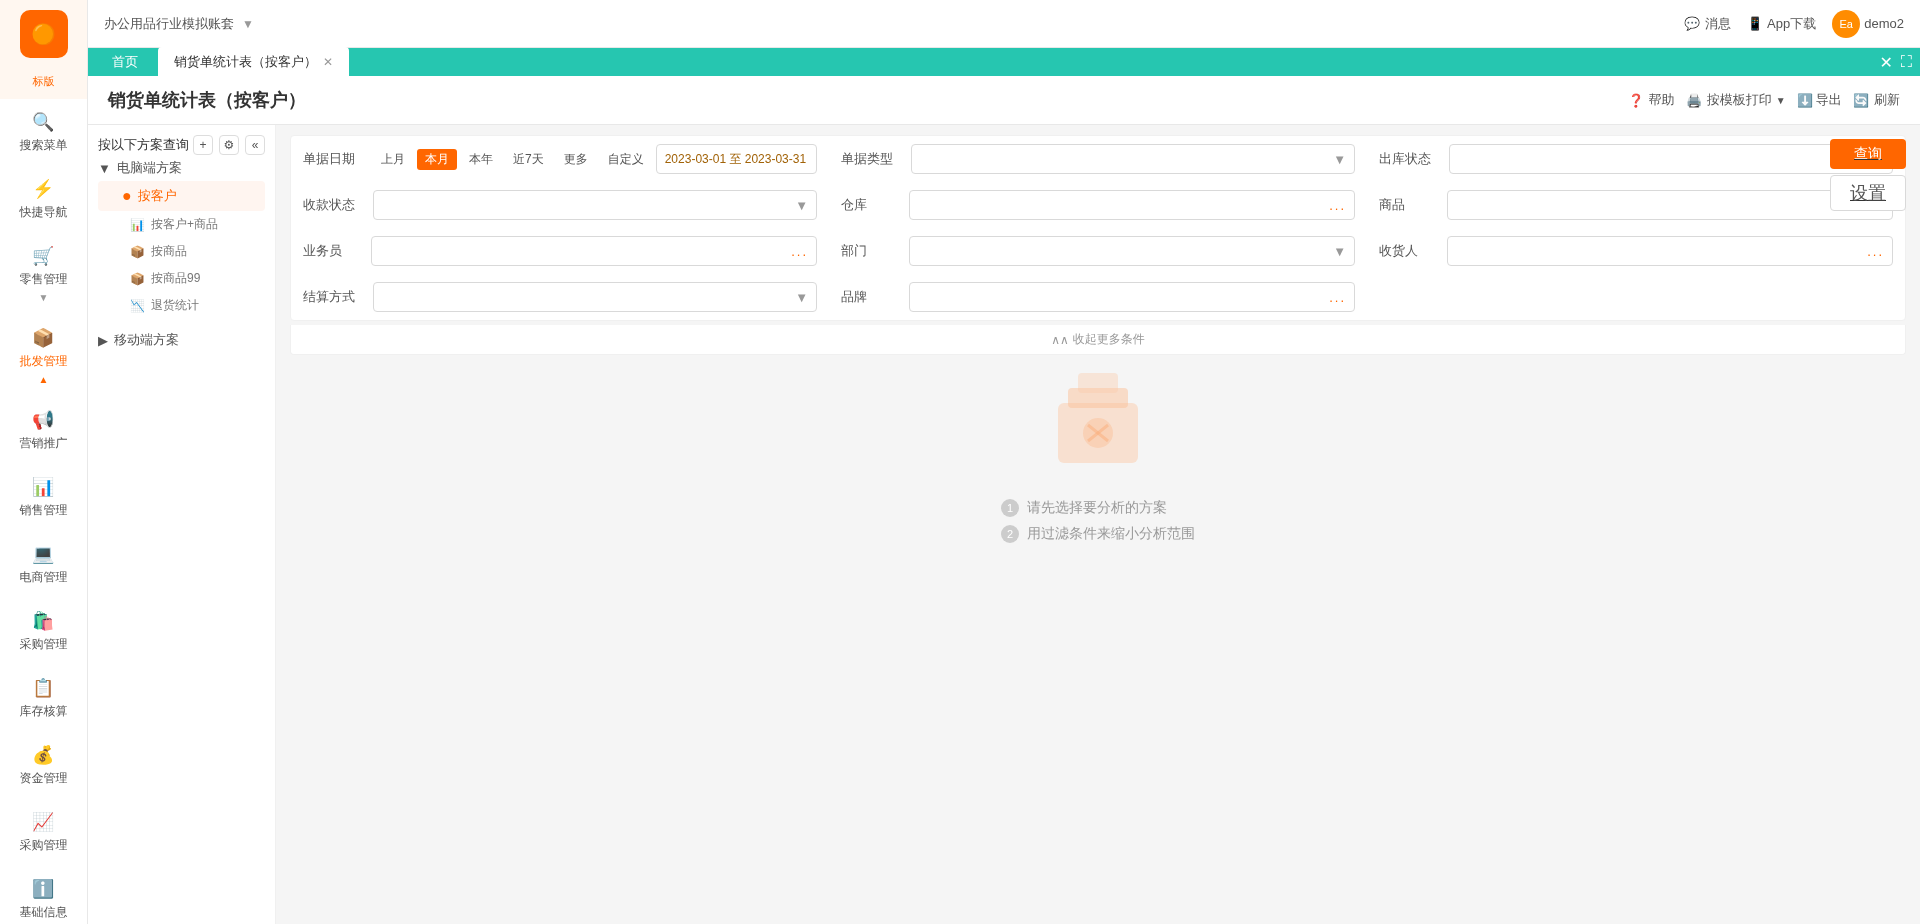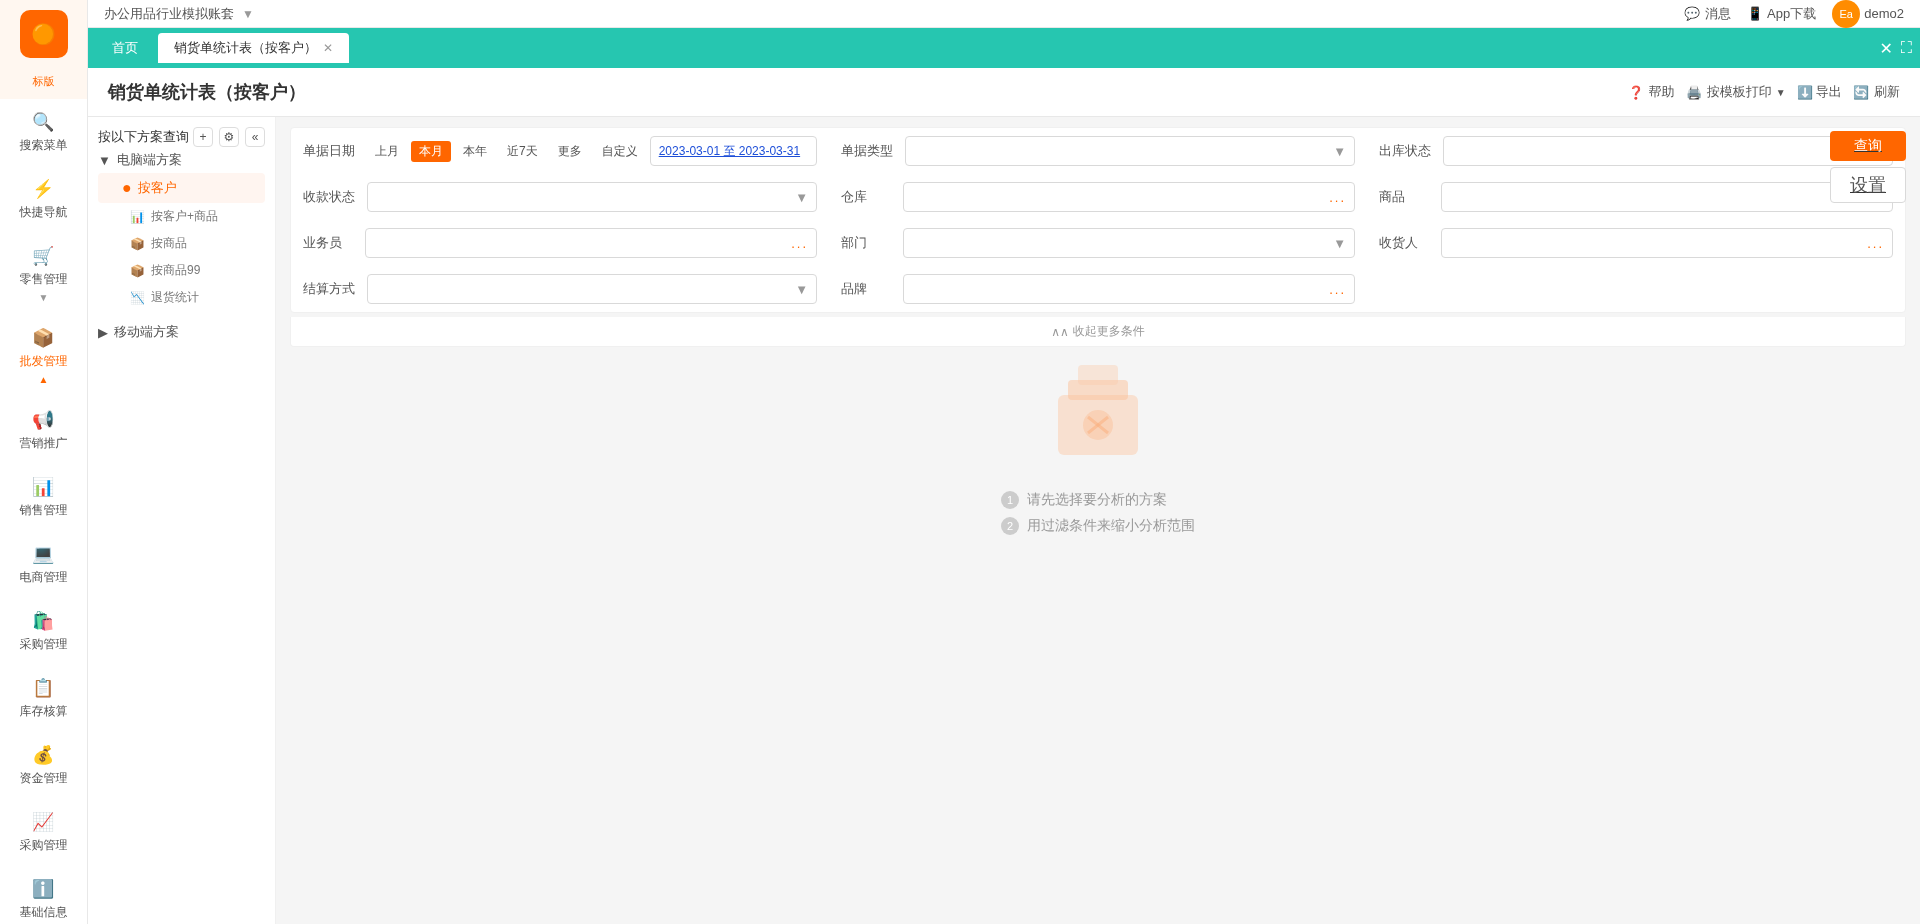--- a/index.html
+++ b/index.html
@@ -10,30 +10,30 @@
     .logo { width: 100%; padding: 10px 8px; display: flex; flex-direction: column; align-items: center; background: #fff7f0; }
     .logo-text { font-size: 11px; color: #ff6600; margin-top: 16px; }
     .nav-item { width: 100%; padding: 12px 4px; display: flex; flex-direction: column; align-items: center; cursor: pointer; color: #555; font-size: 12px; gap: 4px; }
     .nav-item.active { color: #ff6600; }
     .nav-icon { font-size: 18px; }
 
     
     .main { flex: 1; display: flex; flex-direction: column; height: 924px; }
 
     
-    .topbar { height: 28px; background: #fff; border-bottom: 1px solid #e8e8e8; display: flex; align-items: center; justify-content: space-between; padding: 0 16px; }
+    .topbar { height: 48px; background: #fff; border-bottom: 1px solid #e8e8e8; display: flex; align-items: center; justify-content: space-between; padding: 0 16px; }
     .topbar-left { display: flex; align-items: center; gap: 8px; }
     .topbar-title { font-size: 13px; color: #555; }
     .topbar-arrow { color: #999; font-size: 12px; }
     .topbar-right { display: flex; align-items: center; gap: 16px; }
     .topbar-right-item { display: flex; align-items: center; gap: 4px; cursor: pointer; color: #555; font-size: 13px; }
     .avatar { width: 28px; height: 28px; border-radius: 50%; background: #ff8c00; display: flex; align-items: center; justify-content: center; color: #fff; font-size: 11px; }
 
     
-    .tabbar { height: 40px; background: #26c6b0; display: flex; align-items: center; padding: 0 8px; gap: 4px; }
+    .tabbar { height: 28px; background: #26c6b0; display: flex; align-items: center; padding: 0 8px; gap: 4px; }
     .tab { padding: 6px 16px; border-radius: 4px 4px 0 0; cursor: pointer; font-size: 13px; display: flex; align-items: center; gap: 6px; color: #fff; }
     .tab.home { background: transparent; }
     .tab.active { background: #fff; color: #333; }
     .tab-close { font-size: 12px; color: #999; cursor: pointer; }
     .tab-maximize { margin-left: auto; color: #fff; font-size: 16px; cursor: pointer; display: flex; align-items: center; gap: 8px; }
 
     
     .content { flex: 1; background: #f5f5f5; display: flex; flex-direction: column; overflow: hidden; }
     .page-header { background: #fff; padding: 12px 20px 0 20px; border-bottom: 1px solid #e8e8e8; display: flex; align-items: center; justify-content: space-between; }
     .page-title { font-size: 18px; font-weight: bold; color: #333; padding-bottom: 12px; }
@@ -45,34 +45,34 @@
     .scheme-header-actions { display: flex; gap: 6px; }
     .scheme-action { width: 20px; height: 20px; border: 1px solid #ddd; border-radius: 4px; display: flex; align-items: center; justify-content: center; cursor: pointer; font-size: 12px; color: #555; }
     .scheme-group { margin-bottom: 8px; }
     .scheme-group-title { display: flex; align-items: center; gap: 6px; padding: 4px 0; cursor: pointer; font-size: 13px; color: #555; }
     .scheme-item { padding: 6px 8px 6px 24px; cursor: pointer; border-radius: 4px; font-size: 13px; color: #555; display: flex; align-items: center; gap: 6px; }
     .scheme-item.active { background: #fff5f0; color: #ff6600; }
     .scheme-subitem { padding: 5px 8px 5px 32px; cursor: pointer; border-radius: 4px; font-size: 12px; color: #777; display: flex; align-items: center; gap: 6px; }
     .date-pill { padding: 2px 8px; border-radius: 3px; cursor: pointer; font-size: 12px; color: #555; }
     .date-pill.active { background: #ff6600; color: #fff; }
     .date-input-wrap { display: flex; flex: 1; border: 1px solid #d9d9d9; border-radius: 4px; overflow: hidden; align-items: center; padding: 0 8px; height: 30px; }
-    .date-input-text { font-size: 12px; color: #1d4ed8; text-decoration: underline; }
+    .date-input-text { font-size: 12px; color: #a16207; }
     .collapse-btn { color: #999; font-size: 12px; cursor: pointer; display: flex; align-items: center; gap: 4px; }
     .btn-query { background: #ff6600; color: #fff; border: none; padding: 6px 24px; border-radius: 4px; cursor: pointer; font-size: 14px; }
     .btn-settings { background: #fff; color: #555; border: 1px solid #d9d9d9; padding: 5px 16px; border-radius: 4px; cursor: pointer; font-size: 18px; }
 
     
     .empty-state { flex: 1; display: flex; flex-direction: column; align-items: center; justify-content: center; gap: 16px; }
     .empty-tips { display: flex; flex-direction: column; gap: 8px; color: #999; font-size: 14px; }
     .empty-tip { display: flex; align-items: center; gap: 8px; }
     .tip-num { width: 18px; height: 18px; border-radius: 50%; background: #ccc; color: #fff; display: flex; align-items: center; justify-content: center; font-size: 11px; }
 
     
     .inner-layout { display: flex; flex: 1; overflow: hidden; margin-top: 0; }
-    .filter-cell { padding: 8px 12px; display: flex; align-items: center; gap: 12px; }
+    .filter-cell { padding: 8px 12px; display: flex; align-items: center; gap: 18px; }
     .filter-cell-label { min-width: 50px; color: #555; font-size: 13px; }
     .filter-cell-control { flex: 1; }
     .ctrl-border { border: 1px solid #d9d9d9; border-radius: 4px; padding: 5px 8px; display: flex; align-items: center; justify-content: space-between; cursor: pointer; font-size: 13px; color: #555; background: #fff; min-height: 30px; }
     .ctrl-dots { color: #ff6600; letter-spacing: 2px; cursor: pointer; }
     
     
     .scheme-box { width: 188px; background: #fff; flex-shrink: 0; padding: 10px; border-right: 1px solid #f0f0f0; }
     .filter-right-box { flex: 1; padding: 10px 14px; position: relative; }
   </style>
 </head>

